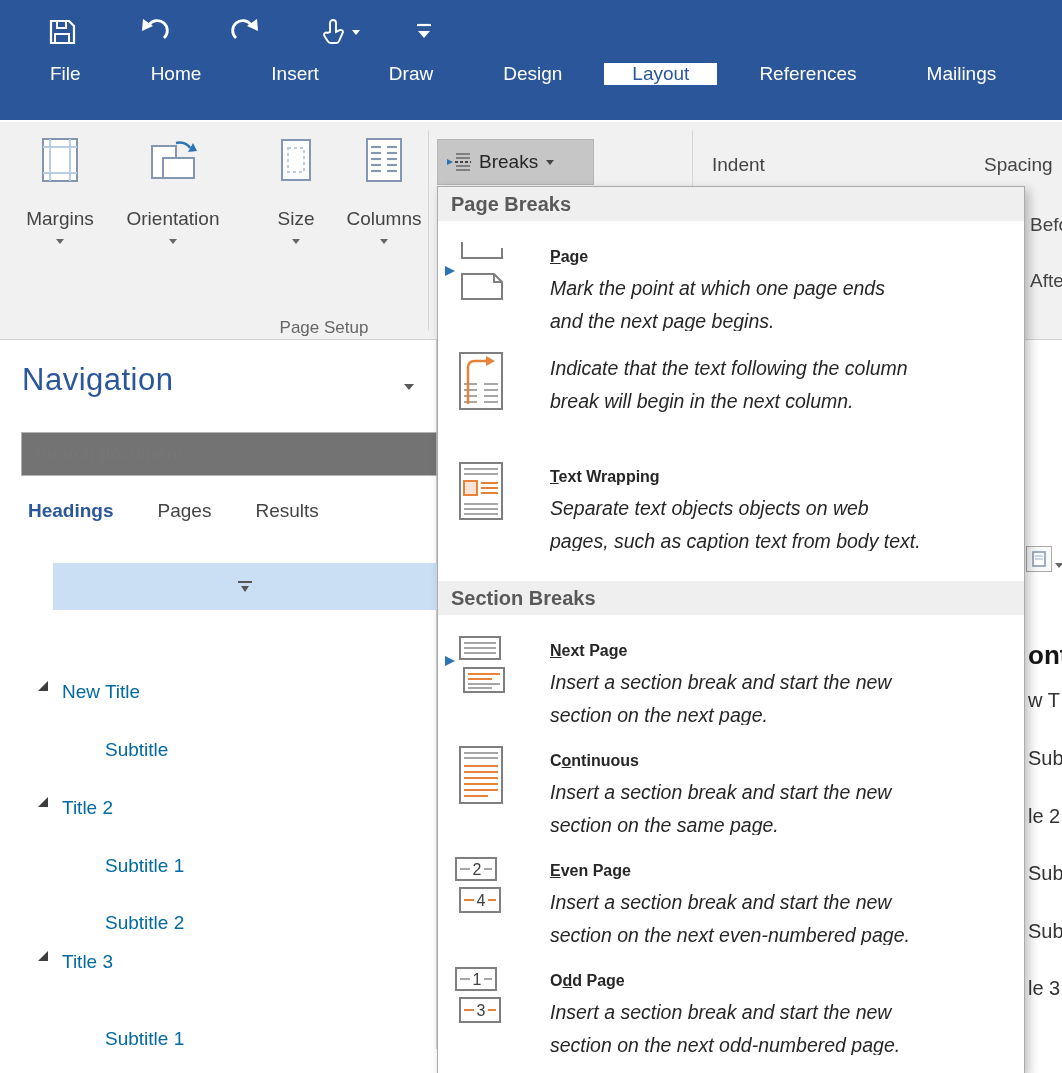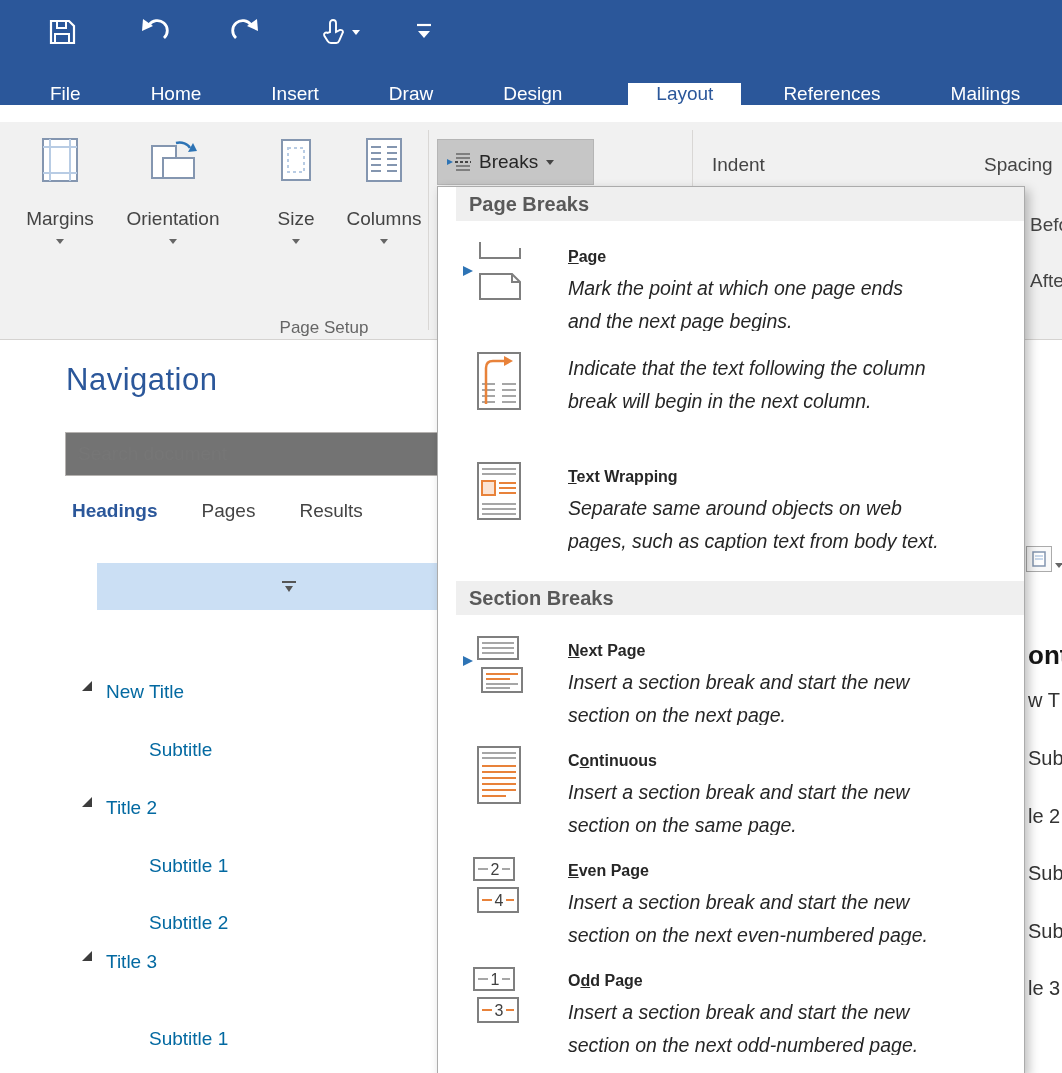--- a/index.html
+++ b/index.html
@@ -12,37 +12,37 @@
   button { border:none; background:transparent; font:inherit; color:inherit; cursor:pointer; }
 
   
   .qat { position:absolute; left:0; top:0; width:1062px; height:65px; background:#2b579a; }
   .qbtn { position:absolute; top:8px; height:48px; width:56px; display:flex; align-items:center; justify-content:center; gap:6px; }
   .caret-down { display:inline-block; width:0; height:0; border-left:5px solid transparent; border-right:5px solid transparent; border-top:6px solid #555; }
   .caret-white { border-top-color:#fff; }
   .caret-small { border-left-width:4px; border-right-width:4px; border-top-width:5px; }
 
   
-  .tabs { position:absolute; left:0; top:48px; width:1062px; height:57px; background:#2b579a; display:flex; align-items:flex-end; padding-left:22px; gap:14px; }
+  .tabs { position:absolute; left:0; top:63px; width:1062px; height:57px; background:#2b579a; display:flex; align-items:flex-start; padding-left:22px; gap:14px; }
   .tab { color:#fff; font-size:19px; display:flex; align-items:center; padding:0 28px; white-space:nowrap; }
-  .tab.active { background:#fff; color:#2b579a;margin-left:24px; }
+  .tab.active { background:#fff; color:#2b579a; }
 
   
   .ribbon { position:absolute; left:0; top:122px; width:1062px; height:218px; background:#f1f1f1; border-bottom:1px solid #d5d3d1; }
   .vsep { position:absolute; top:8px; width:1px; height:200px; background:#d9d7d5; }
   .big-btn { position:absolute; top:14px; display:flex; flex-direction:column; align-items:center; }
   .big-btn .blabel { margin-top:24px; font-size:19px; color:#444; white-space:nowrap; }
   .big-btn .caret-down { margin-top:9px; border-top-color:#666; }
   .breaks-btn { position:absolute; left:437px; top:17px; width:157px; height:46px; background:#c6c6c6; border:1px solid #b5b5b5;
     display:flex; align-items:center; padding:0 9px; gap:8px; font-size:19px; color:#262626; }
   .ribbon-label { position:absolute; font-size:19px; color:#444; white-space:nowrap; }
   .group-label { position:absolute; left:249px; top:196px; width:150px; text-align:center; font-size:17px; color:#666; }
 
   
-  .nav-pane { position:absolute; left:0; top:340px; width:437px; height:709px; background:#fff; border-right:1px solid #d0cece;margin-left:44px; }
+  .nav-pane { position:absolute; left:0; top:340px; width:437px; height:709px; background:#fff; border-right:1px solid #d0cece; }
   .nav-title { position:absolute; left:22px; top:22px; font-size:31px; font-weight:300; color:#2b579a; letter-spacing:0.5px; }
   .nav-caret { position:absolute; left:404px; top:44px; }
   .nav-search { position:absolute; left:21px; top:92px; width:416px; height:44px; border:1px solid #b5b2b0; background:#737373;
     font-size:19px; color:#262626; padding:0 12px; font-family:inherit; }
   .nav-search::placeholder { color:#767676; opacity:1; }
   .nav-tabs { position:absolute; left:28px; top:160px; display:flex; gap:44px; font-size:19px; }
   .nav-tab { color:#444; }
   .nav-tab.active { color:#2b579a; font-weight:bold; }
   .nav-selected { position:absolute; left:53px; top:223px; width:384px; height:47px; background:#cbdff4; display:flex; align-items:center; justify-content:center; }
   .tree-row { position:absolute; left:0; width:436px; height:40px; display:flex; align-items:flex-start; font-size:19px; color:#0369a1; }
@@ -52,21 +52,21 @@
 
   
   .doc { position:absolute; left:437px; top:340px; width:625px; height:733px; background:#fff; overflow:hidden; }
   .doc-frag { position:absolute; left:591px; white-space:nowrap; color:#333; font-size:20px; }
   .doc-frag.heading { font-size:26px; font-weight:bold; color:#151515; }
   .doc-widget { position:absolute; left:589px; top:206px; display:flex; align-items:flex-end; gap:3px; }
   .doc-widget .wbox { width:26px; height:26px; border:1px solid #ababab; background:#fafafa; display:flex; align-items:center; justify-content:center; }
 
   
   .breaks-menu { position:absolute; left:437px; top:186px; width:588px; background:#fff; border:1px solid #ababab;
-    box-shadow:4px 4px 10px rgba(0,0,0,0.25); z-index:50; padding-bottom:18px;padding-left:18px; }
+    box-shadow:4px 4px 10px rgba(0,0,0,0.25); z-index:50; padding-bottom:18px; }
   .menu-header { height:34px; background:#efefef; color:#595959; font-weight:bold; font-size:20px; line-height:34px; padding-left:13px; }
   .menu-header.second { margin-top:30px; }
   .menu-item { height:110px; display:flex; padding-top:21px; }
   .icon-col { width:112px; padding-left:6px; flex:none; }
   .text-col { flex:1; padding-right:8px; overflow:hidden; }
   .mi-title { font-size:16px; font-weight:bold; color:#262626; line-height:30px; white-space:nowrap; }
   .mi-title .acc { text-decoration:underline; }
   .mi-desc { font-size:19.5px; color:#262626; line-height:33px; }
   .mi-desc div { white-space:nowrap;font-style:italic; }
 </style>
@@ -324,21 +324,21 @@
           <g stroke="#e8823a" stroke-width="2">
             <line x1="37" y1="21" x2="54" y2="21"></line>
               <line x1="37" y1="26" x2="54" y2="26"></line>
               <line x1="37" y1="31" x2="54" y2="31"></line>
           </g>
         </svg>
       </div>
       <div class="text-col">
         <div class="mi-title"><span></span><span class="acc">T</span><span>ext Wrapping</span></div>
         <div class="mi-desc">
-          <div>Separate same around objects on web</div>
+          <div>Separate text objects objects on web</div>
           <div>pages, such as caption text from body text.</div>
         </div>
       </div>
     </div>
 
     <div class="menu-header second">Section Breaks</div>
 
     <div class="menu-item">
       <div class="icon-col">
         <svg width="64" height="58" viewBox="0 0 64 58">

